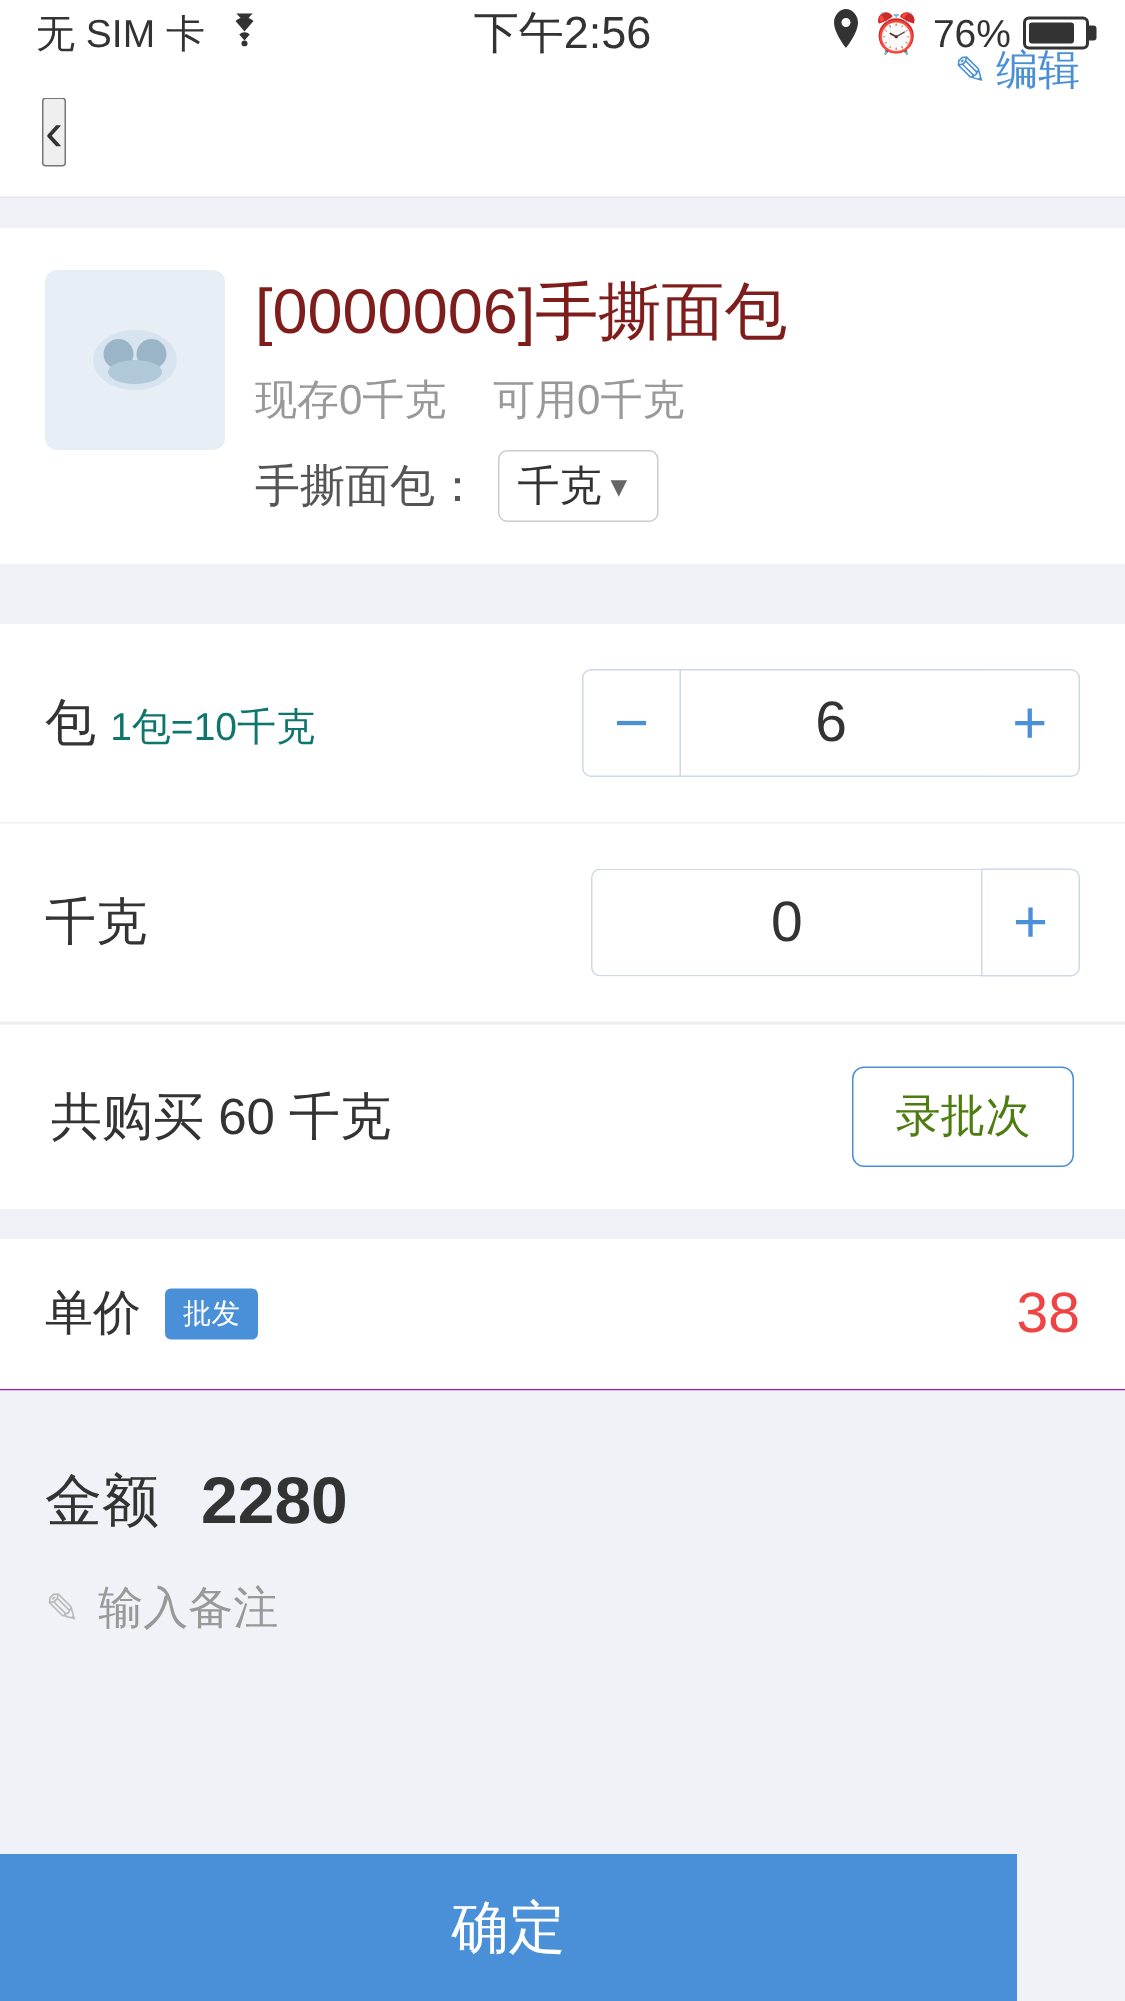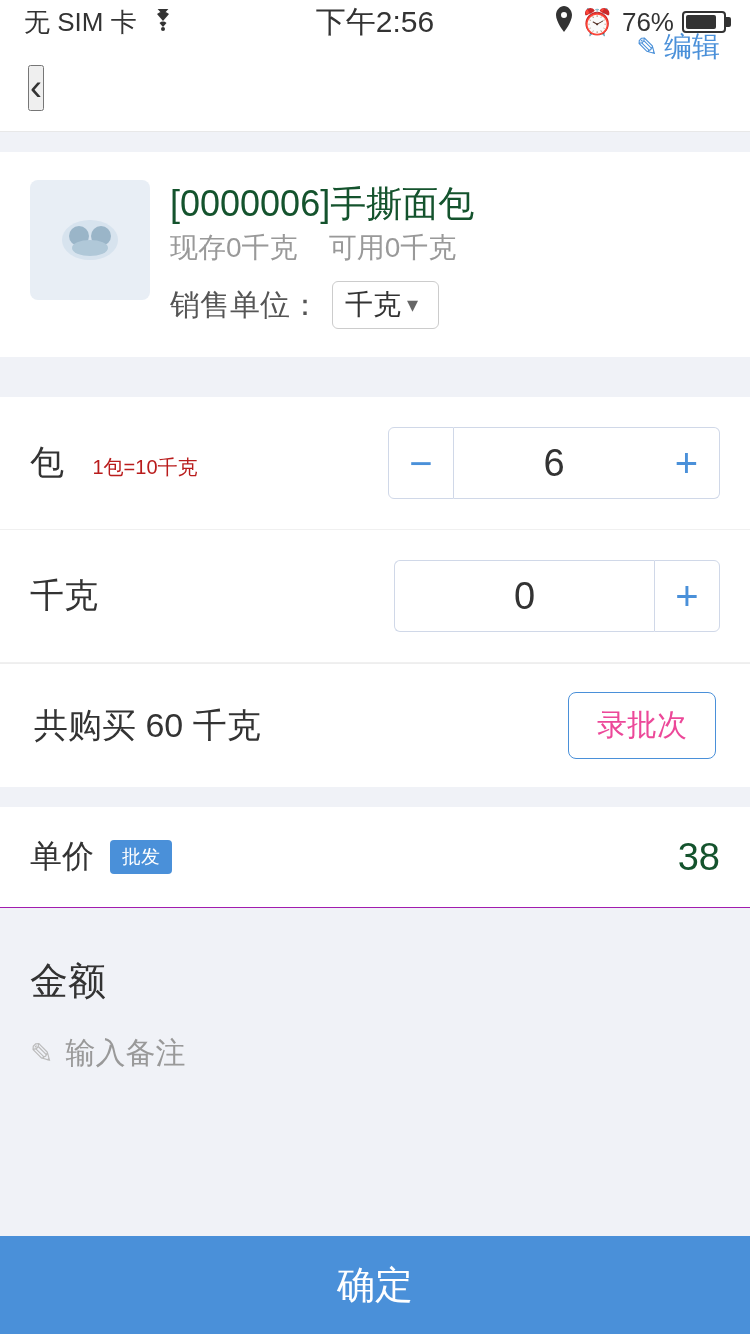--- a/index.html
+++ b/index.html
@@ -113,23 +113,24 @@
       align-items: center;
       justify-content: center;
       flex-shrink: 0;
       color: #9ab;
       font-size: 48px;
     }
     .product-info {
       flex: 1;
     }
     .product-name {
-      font-size: 36px;
+      font-size: 42px;
       font-weight: 500;
-      color: #14532d;
+      color: #7f1d1d;
+      margin-bottom: 12px;
     }
     .product-stock {
       font-size: 28px;
       color: #999;
       margin-bottom: 14px;
     }
     .product-unit-row {
       display: flex;
       align-items: center;
       gap: 12px;
@@ -176,23 +177,23 @@
       align-items: center;
       padding: 30px 30px;
       border-bottom: 1px solid #f0f0f0;
     }
     .input-label {
       flex: 1;
       font-size: 34px;
       color: #333;
     }
     .input-unit-hint {
-      font-size: 20px;
-      color: #b91c1c;
-      margin-left: 19px;
+      font-size: 26px;
+      color: #0f766e;
+      margin-left: 0;
     }
     .quantity-control {
       display: flex;
       align-items: center;
       gap: 0;
     }
     .qty-btn {
       width: 66px;
       height: 72px;
       border: 1px solid #d0d8e8;
@@ -250,21 +251,21 @@
     }
     .summary-text {
       font-size: 34px;
       color: #333;
     }
     .batch-btn {
       border: 1px solid #4a90d9;
       border-radius: 8px;
       padding: 12px 28px;
       font-size: 30px;
-      color: #ec4899;
+      color: #4d7c0f;
       background: #fff;
       cursor: pointer;
     }
 
     
     .separator {
       height: 20px;
       background: #f0f2f7;
     }
 
@@ -299,21 +300,21 @@
       color: #e8862a;
       background: #fff;
       display: flex;
       align-items: center;
       gap: 6px;
       cursor: pointer;
     }
     .price-value {
       margin-left: auto;
       font-size: 38px;
-      color: #14532d;
+      color: #ef4444;
       font-weight: 500;
     }
 
     
     .amount-section {
       background: #f0f2f7;
       padding: 28px 30px 0 30px;
     }
     .amount-row {
       display: flex;
@@ -342,21 +343,21 @@
     .pencil-icon {
       font-size: 28px;
       color: #bbb;
     }
 
     
     .confirm-btn {
       position: fixed;
       bottom: 0;
       left: 0;
-      width: 750px;
+      width: 678px;
       height: 98px;
       background: #4a90d9;
       color: #fff;
       font-size: 38px;
       font-weight: 500;
       border: none;
       cursor: pointer;
       display: flex;
       align-items: center;
       justify-content: center;
@@ -411,21 +412,21 @@
     </svg>
   </div>
   <div class="product-info">
     <div class="product-name">[0000006]手撕面包</div>
     <div class="product-stock">
       <span>现存0千克</span>
       <span>&nbsp;&nbsp;</span>
       <span>可用0千克</span>
     </div>
     <div class="product-unit-row">
-      <span>销售单位：</span>
+      <span>手撕面包：</span>
       <div class="unit-select">
         <span>千克</span>
         <span class="unit-select-chevron">▾</span>
       </div>
     </div>
   </div>
   <div class="edit-btn">
     <span class="edit-icon">✎</span>
     <span>编辑</span>
   </div>
@@ -468,20 +469,21 @@
   <div class="price-row">
     <span class="price-label">单价</span>
     <span class="price-tag-badge">批发</span>
     <span class="price-value">38</span>
   </div>
 </div>
 
 <div class="amount-section">
   <div class="amount-row">
     <span class="amount-label">金额</span>
+    <span class="amount-value">2280</span>
   </div>
   <div class="remark-row">
     <span class="pencil-icon">✎</span>
     <span>输入备注</span>
   </div>
 </div>
 
 <div class="bottom-spacer"></div>
 
 <button class="confirm-btn">确定</button>

